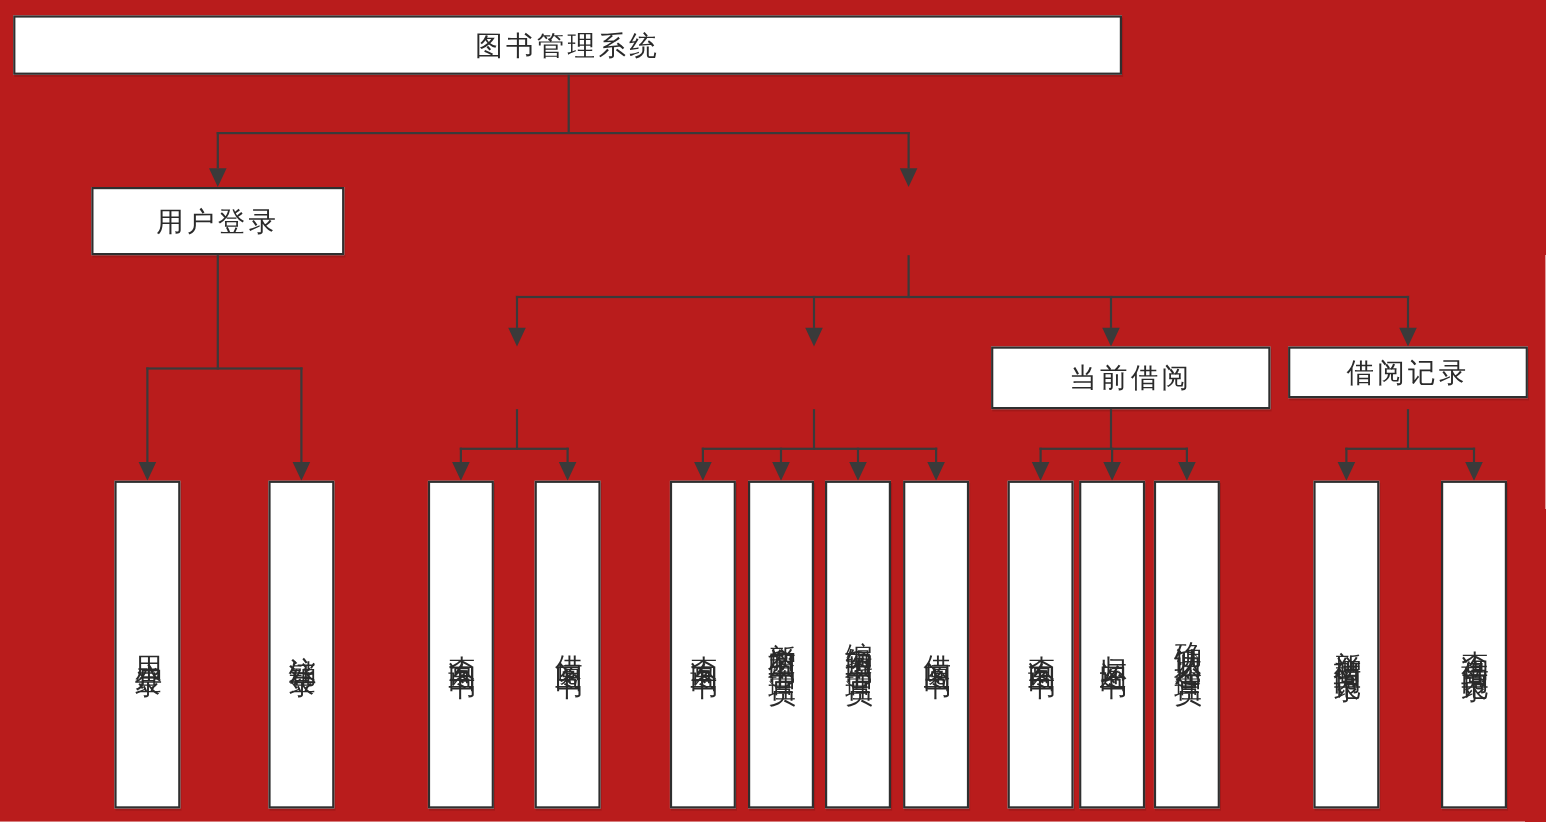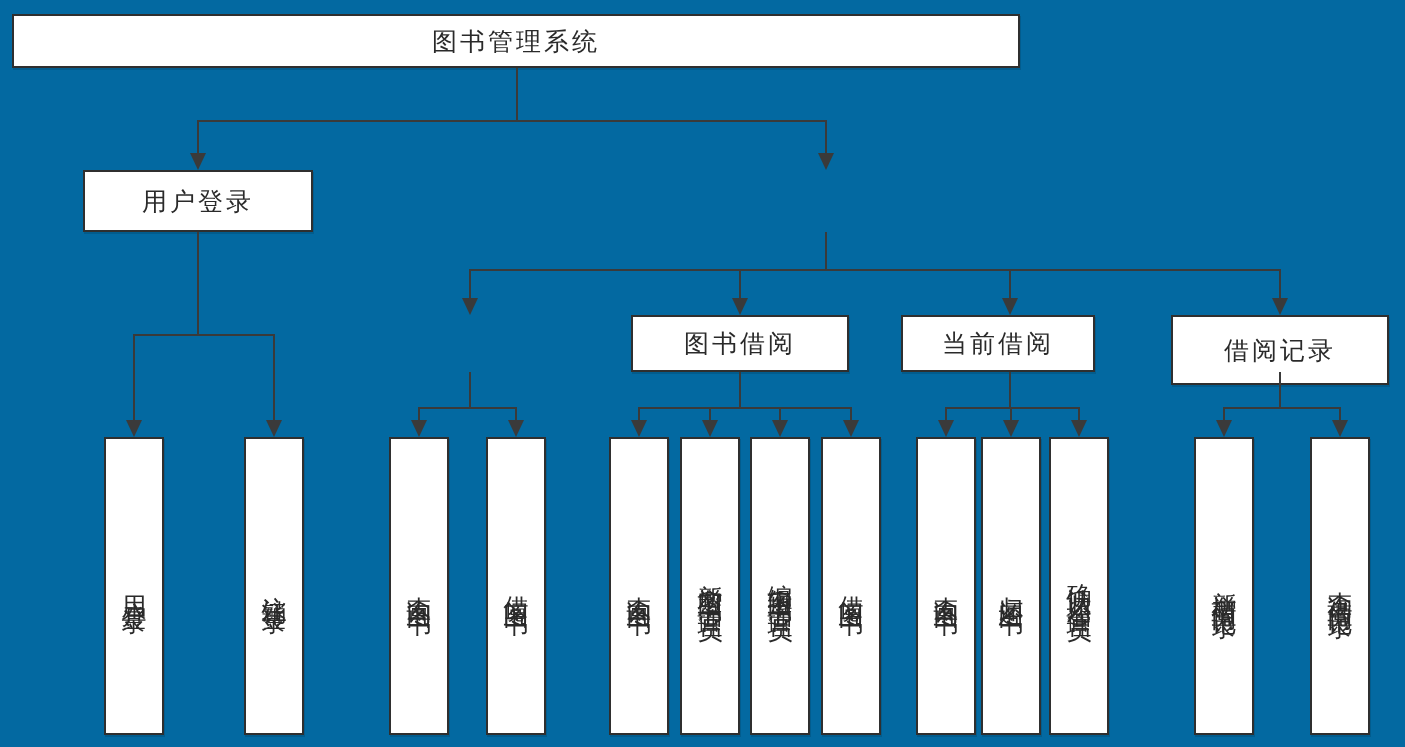--- a/index.html
+++ b/index.html
@@ -1,20 +1,20 @@
 <!DOCTYPE html>
 <html><head>
 <meta charset="utf-8">
 <style>
   html, body { margin: 0; padding: 0; background: #ffffff; }
   .stage {
     position: relative;
     width: 1405px;
     height: 747px;
-    background: #0369a1;
+    background: #b91c1c;
     overflow: hidden;
     font-family: Liberation Serif, serif;
     color: #2a2a2a;
   }
   
   .hbox {
     position: absolute;
     box-sizing: border-box;
     background: #ffffff;
     border: 2px solid #2f2f2f;
@@ -95,23 +95,22 @@
   <div class="hline" style="left:469px; top:269px; width:812px;"></div>
   <div class="vline" style="left:469px; top:269px; height:29px;"></div>
   <div class="arrow" style="left:462px; top:298px;"></div>
   <div class="vline" style="left:739px; top:269px; height:29px;"></div>
   <div class="arrow" style="left:732px; top:298px;"></div>
   <div class="vline" style="left:1009px; top:269px; height:29px;"></div>
   <div class="arrow" style="left:1002px; top:298px;"></div>
   <div class="vline" style="left:1279px; top:269px; height:29px;"></div>
   <div class="arrow" style="left:1272px; top:298px;"></div>
 
-  <div class="hbox" style="left:631px; top:315px; width:218px; height:57px;">图书借阅</div>
-  <div class="hbox" style="left:901px; top:315px; width:194px; height:57px;">当前借阅</div>
-  <div class="hbox" style="left:1171px; top:315px; width:218px; height:70px;">借阅记录</div>
+  <div class="hbox" style="left:901px; top:315px; width:254px; height:57px;">当前借阅</div>
+  <div class="hbox" style="left:1171px; top:315px; width:218px; height:47px;">借阅记录</div>
 
   <div class="vline" style="left:469px; top:372px; height:37px;"></div>
   <div class="hline" style="left:418px; top:407px; width:99px;"></div>
   <div class="vline" style="left:418px; top:407px; height:13px;"></div>
   <div class="arrow" style="left:411px; top:420px;"></div>
   <div class="vline" style="left:515px; top:407px; height:13px;"></div>
   <div class="arrow" style="left:508px; top:420px;"></div>
 
   <div class="vline" style="left:739px; top:372px; height:37px;"></div>
   <div class="hline" style="left:638px; top:407px; width:214px;"></div>

